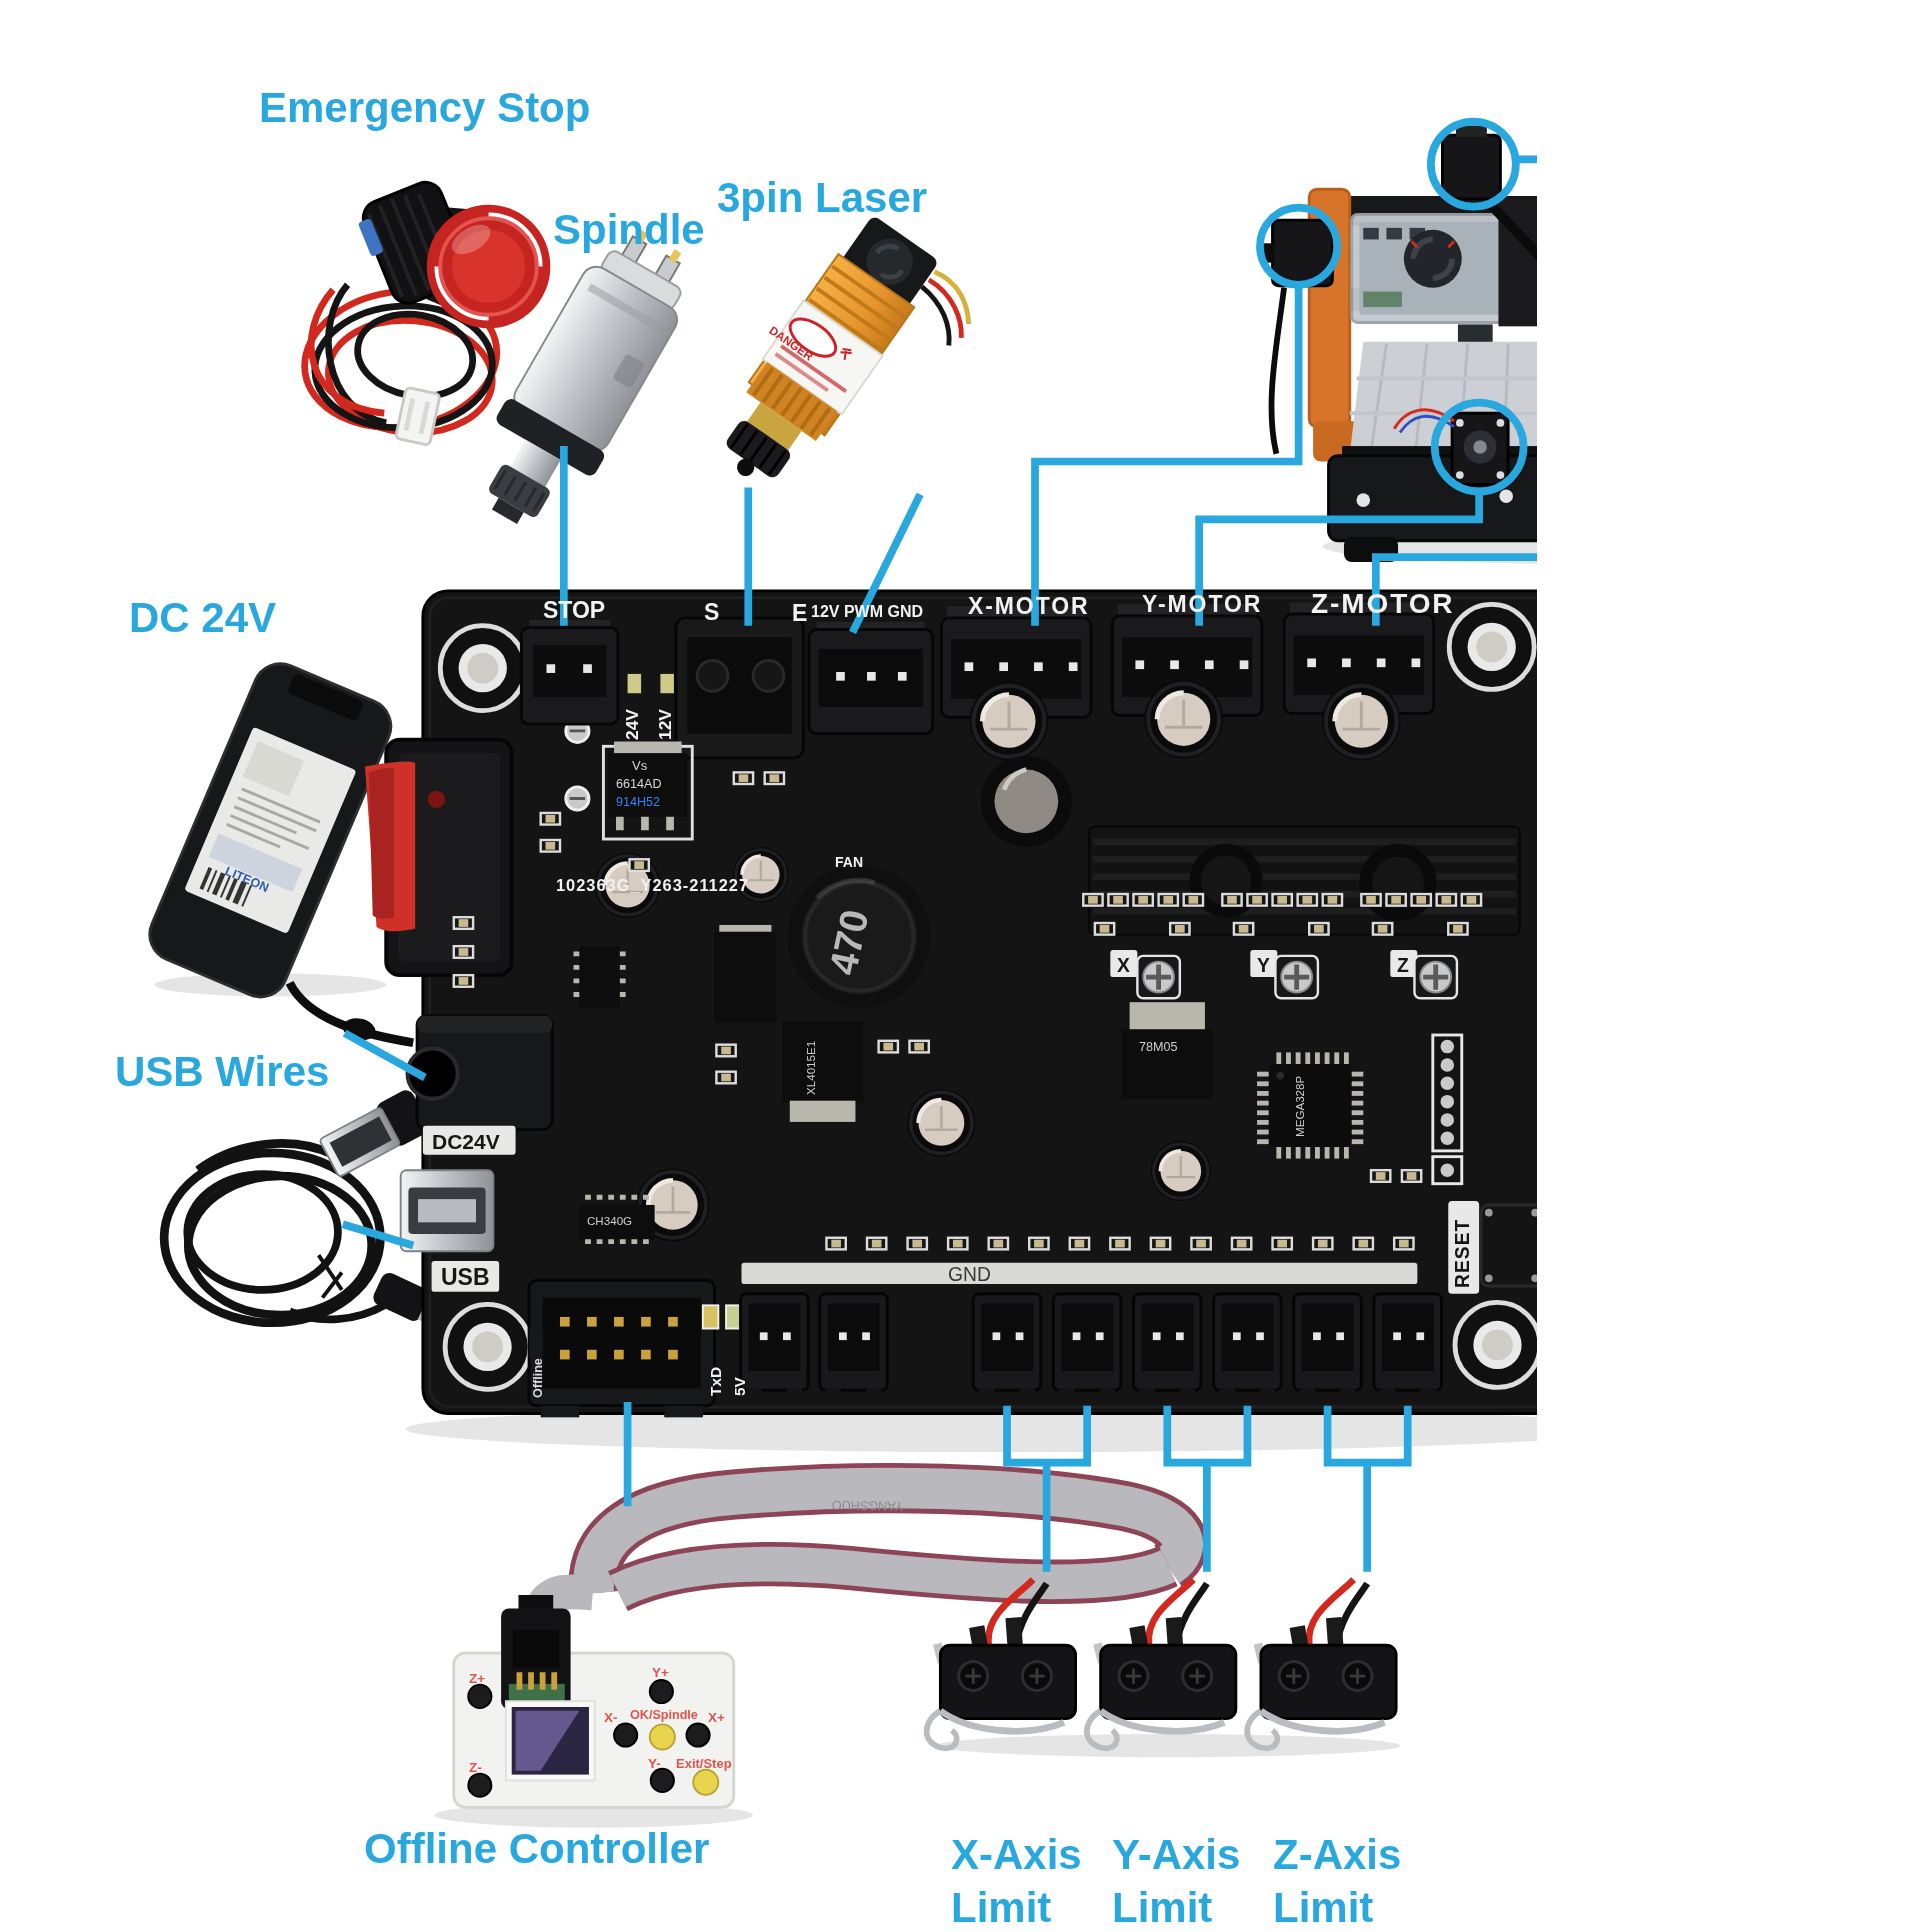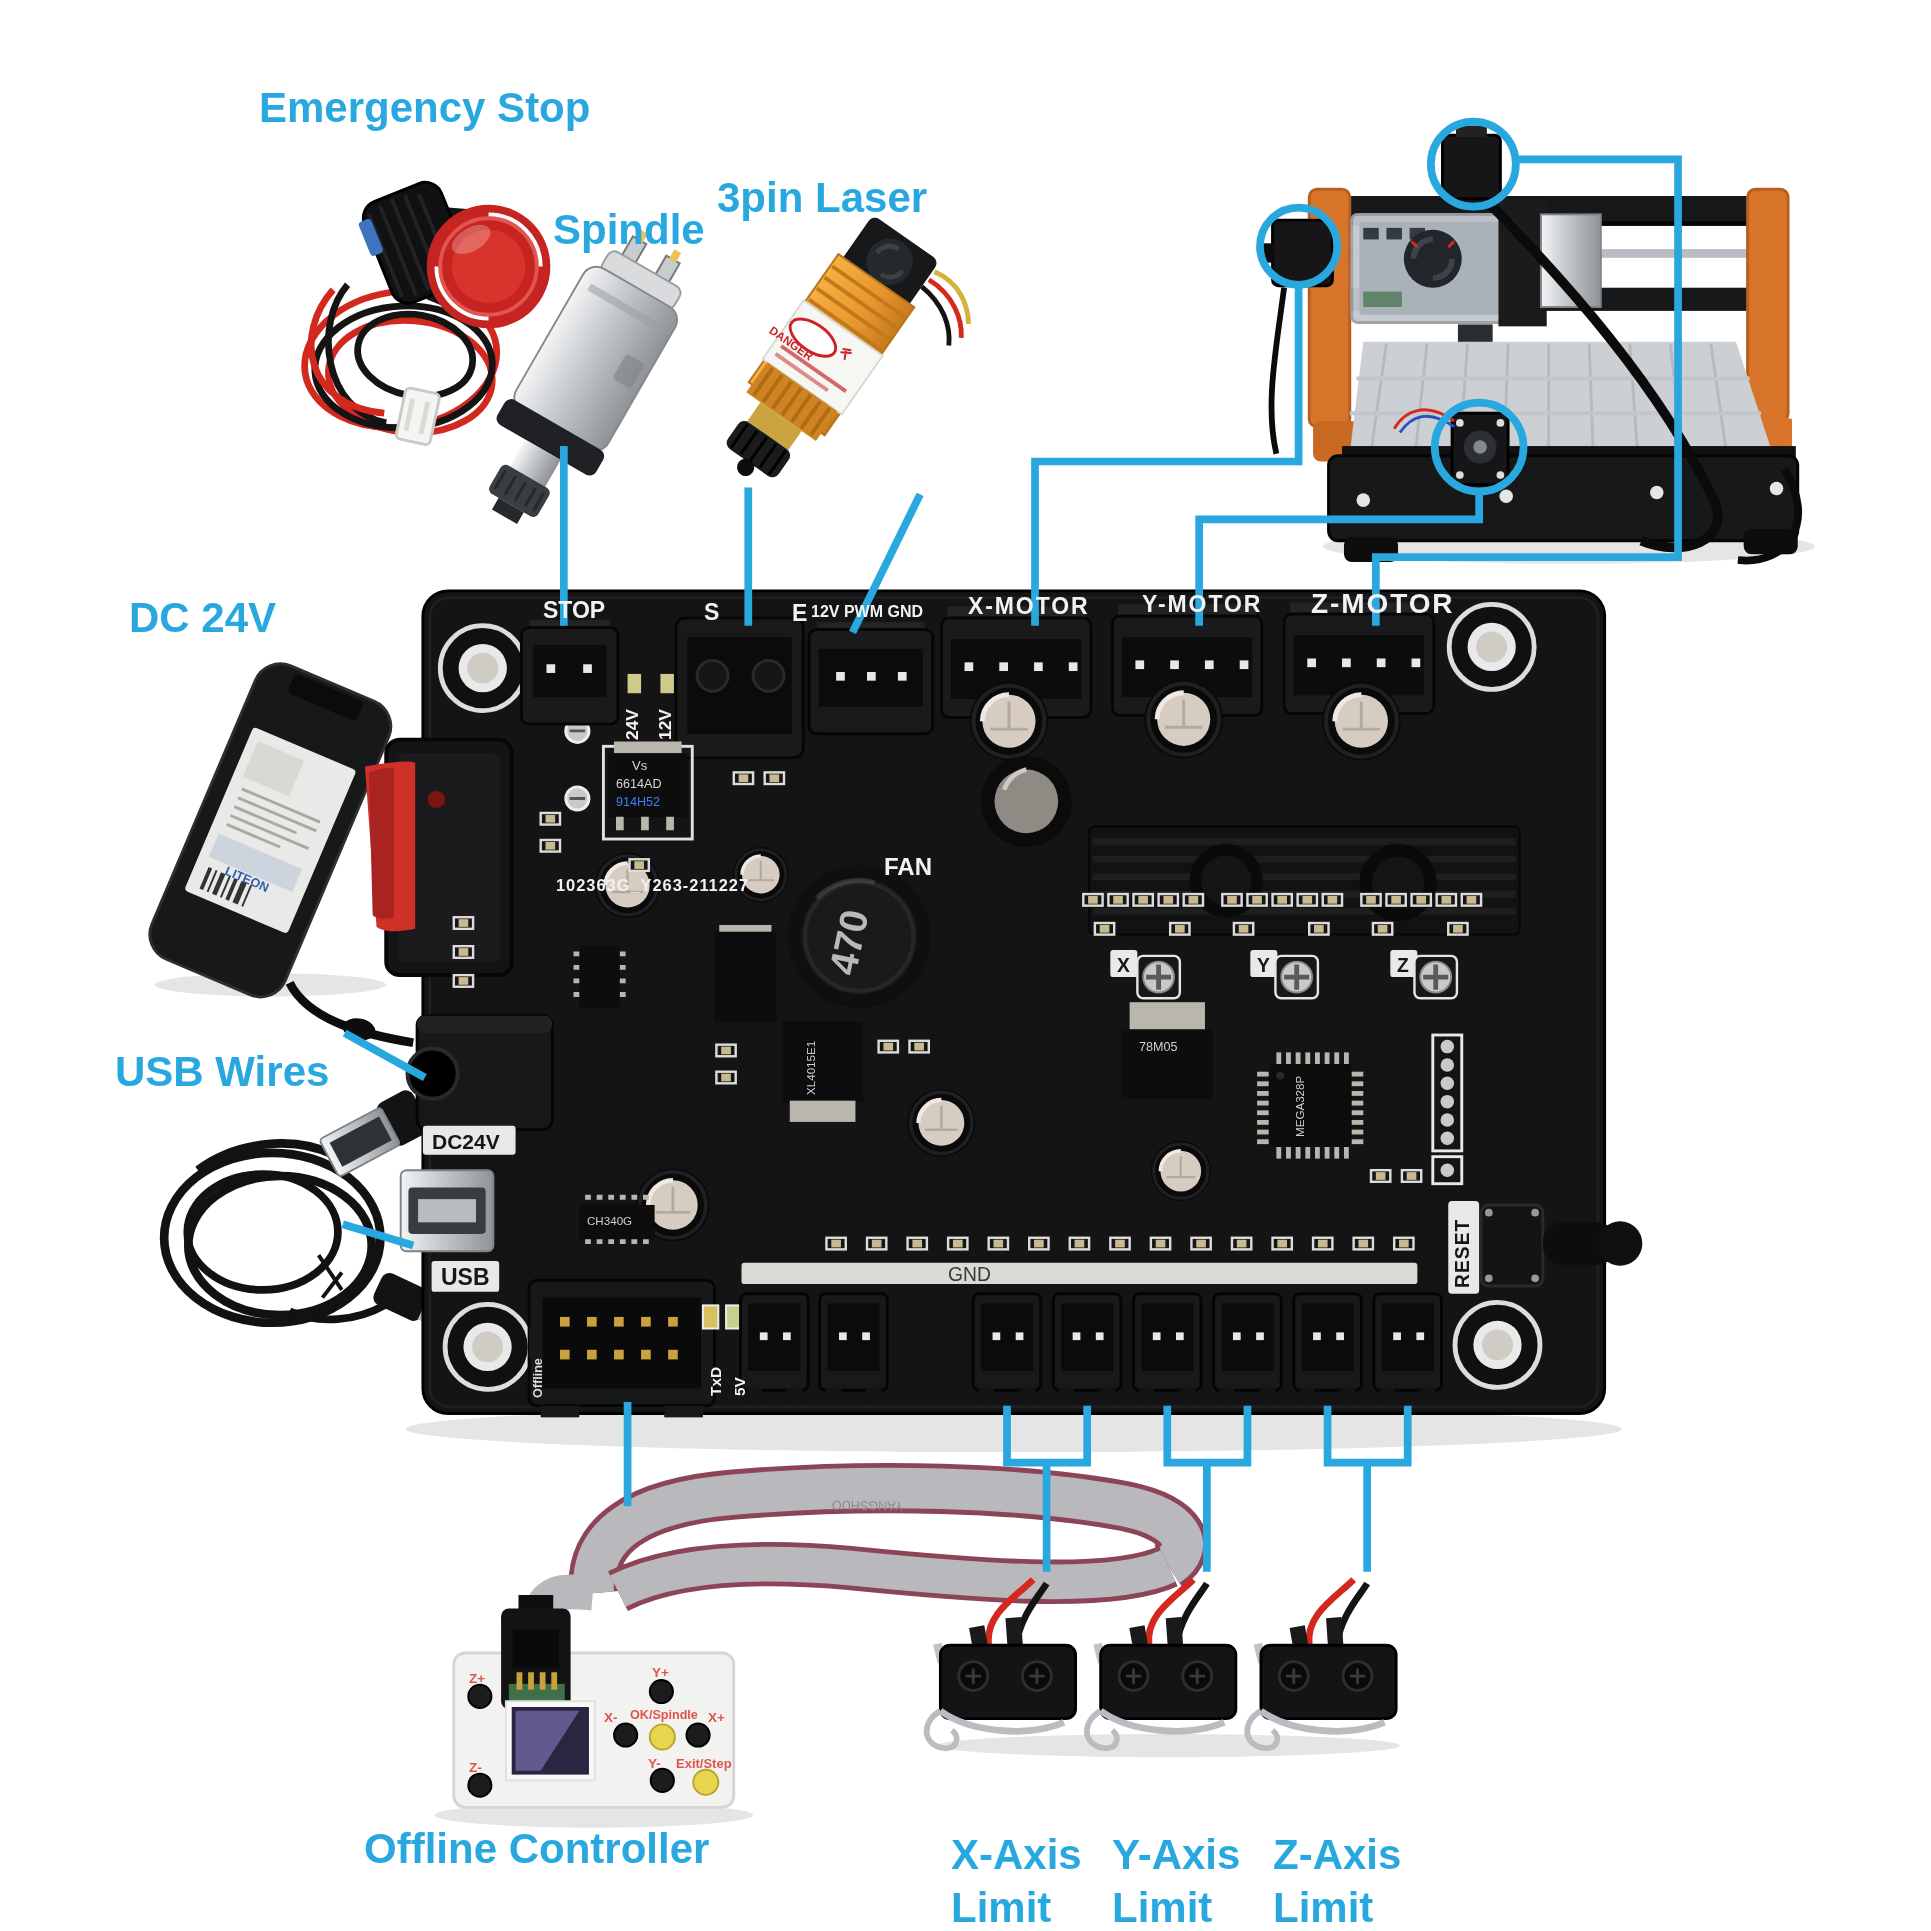--- a/index.html
+++ b/index.html
@@ -1,16 +1,16 @@
 <!DOCTYPE html>
 <html><head>
 <meta charset="utf-8">
 <style>
   html,body{margin:0;padding:0;background:#fff;}
-  .stage{position:relative;width:1931px;height:1931px;background:#ffffff;overflow:hidden;}
+  .stage{position:relative;width:1537px;height:1931px;background:#ffffff;overflow:hidden;}
   svg.art{position:absolute;left:0;top:0;}
   .t{position:absolute;font-family:"Liberation Sans",sans-serif;white-space:nowrap;line-height:1;}
   .callout{color:#29a8e0;font-weight:bold;font-size:42px;}
   .sk{color:#f2f2f2;font-weight:bold;}
   .skb{color:#161616;font-weight:bold;}
   .red{color:#e0544c;font-weight:bold;font-size:13.5px;}
   .vrt{transform:rotate(-90deg);transform-origin:0 0;}
 </style>
 </head>
 <body>
@@ -579,21 +579,21 @@
 <span class="t sk" style="left:543px;top:599px;font-size:23px">STOP</span>
 <span class="t sk" style="left:704px;top:601px;font-size:23px">S</span>
 <span class="t sk" style="left:792px;top:602px;font-size:23px">E</span>
 <span class="t sk" style="left:811px;top:604px;font-size:16px">12V PWM GND</span>
 <span class="t sk" style="left:968px;top:595px;font-size:23px;letter-spacing:1.9px">X-MOTOR</span>
 <span class="t sk" style="left:1142px;top:593px;font-size:23px;letter-spacing:1.9px">Y-MOTOR</span>
 <span class="t sk" style="left:1311px;top:590px;font-size:28px;letter-spacing:1.9px">Z-MOTOR</span>
 
 <span class="t sk vrt" style="left:624px;top:740px;font-size:17.4px">24V</span>
 <span class="t sk vrt" style="left:657px;top:740px;font-size:17.4px">12V</span>
-<span class="t sk" style="left:884px;top:855px;font-size:24px">FAN</span>
+<span class="t sk" style="left:835px;top:855px;font-size:14px">FAN</span>
 <span class="t sk" style="left:556px;top:877px;font-size:16.4px;letter-spacing:1px">102363G_Y263-211227</span>
 <span class="t" style="left:823px;top:970px;font-size:39px;color:#b9b9b9;font-weight:bold;transform:rotate(-78deg);transform-origin:0 0">470</span>
 <span class="t skb" style="left:1117px;top:956px;font-size:19.3px">X</span>
 <span class="t skb" style="left:1257px;top:956px;font-size:19.3px">Y</span>
 <span class="t skb" style="left:1397px;top:956px;font-size:19.3px">Z</span>
 <span class="t skb" style="left:432px;top:1131px;font-size:21px">DC24V</span>
 <span class="t skb" style="left:441px;top:1266px;font-size:23px">USB</span>
 <span class="t sk vrt" style="left:708px;top:1396px;font-size:15.4px">TxD</span>
 <span class="t sk vrt" style="left:732px;top:1396px;font-size:15.4px">5V</span>
 <span class="t" style="left:948px;top:1265px;font-size:19.3px;color:#3a3a3a;font-weight:normal">GND</span>

